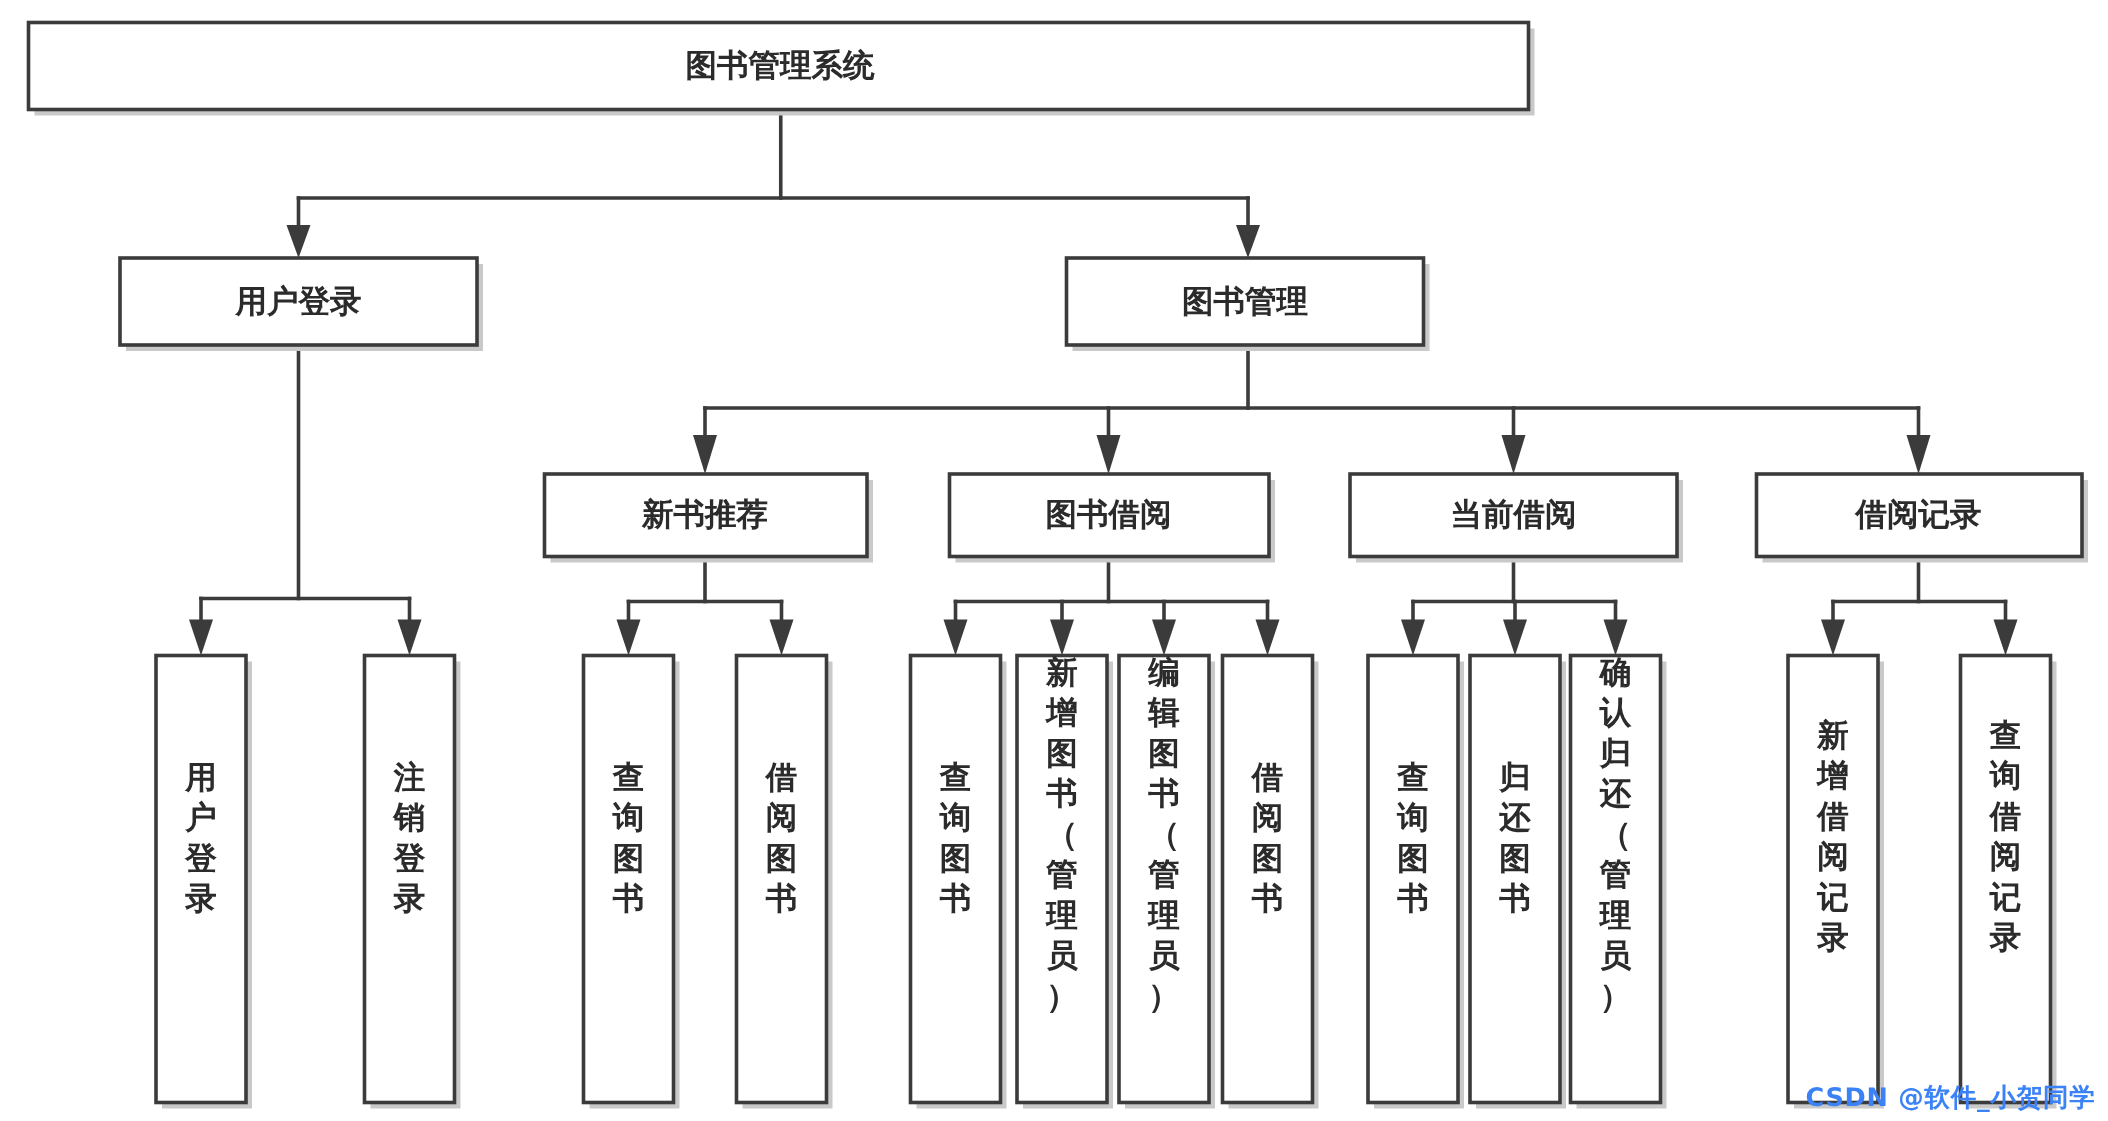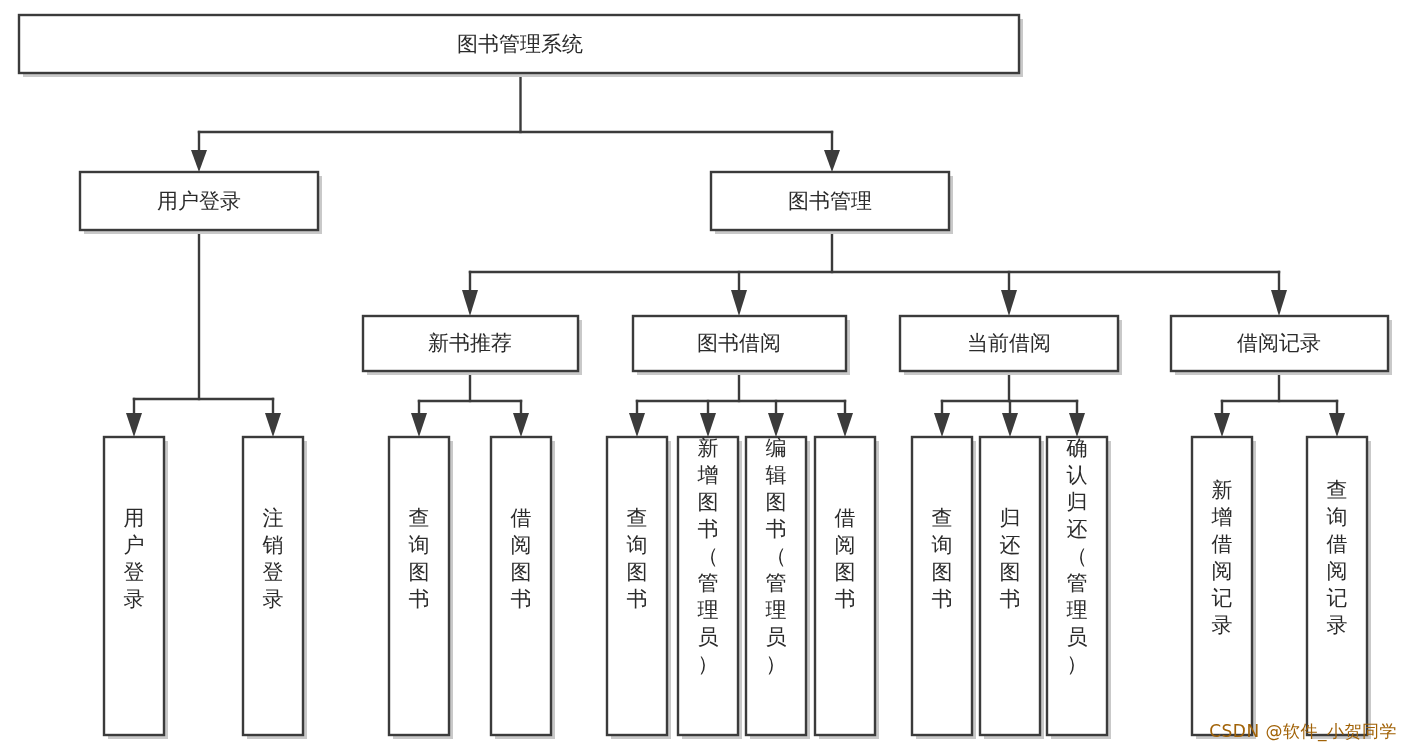--- a/index.html
+++ b/index.html
@@ -11,20 +11,21 @@
     width: 1405px;
     height: 747px;
     font-family: "DejaVu Sans", "Liberation Sans", sans-serif;
     overflow: hidden;
     position: relative;
   }
   #diagram-root {
     position: relative;
     width: 1405px;
     height: 747px;
+    font-weight: bold;
   }
   svg.flowchart {
     position: absolute;
     top: 0;
     left: 0;
     width: 1405px;
     height: 747px;
     display: block;
   }
   .node-box {
@@ -58,21 +59,21 @@
     font-size: 21px;
     fill: #2b2b2b;
     text-anchor: middle;
   }
   .watermark {
     position: absolute;
     right: 8px;
     bottom: 4px;
     font-family: "DejaVu Sans", "Liberation Sans", sans-serif;
     font-size: 17px;
-    color: #a16207;
+    color: #3b82f6;
     white-space: nowrap;
     letter-spacing: 0.5px;
     pointer-events: none;
   }
 </style>
 </head>
 <body>
 
 <div id="diagram-root">
 

